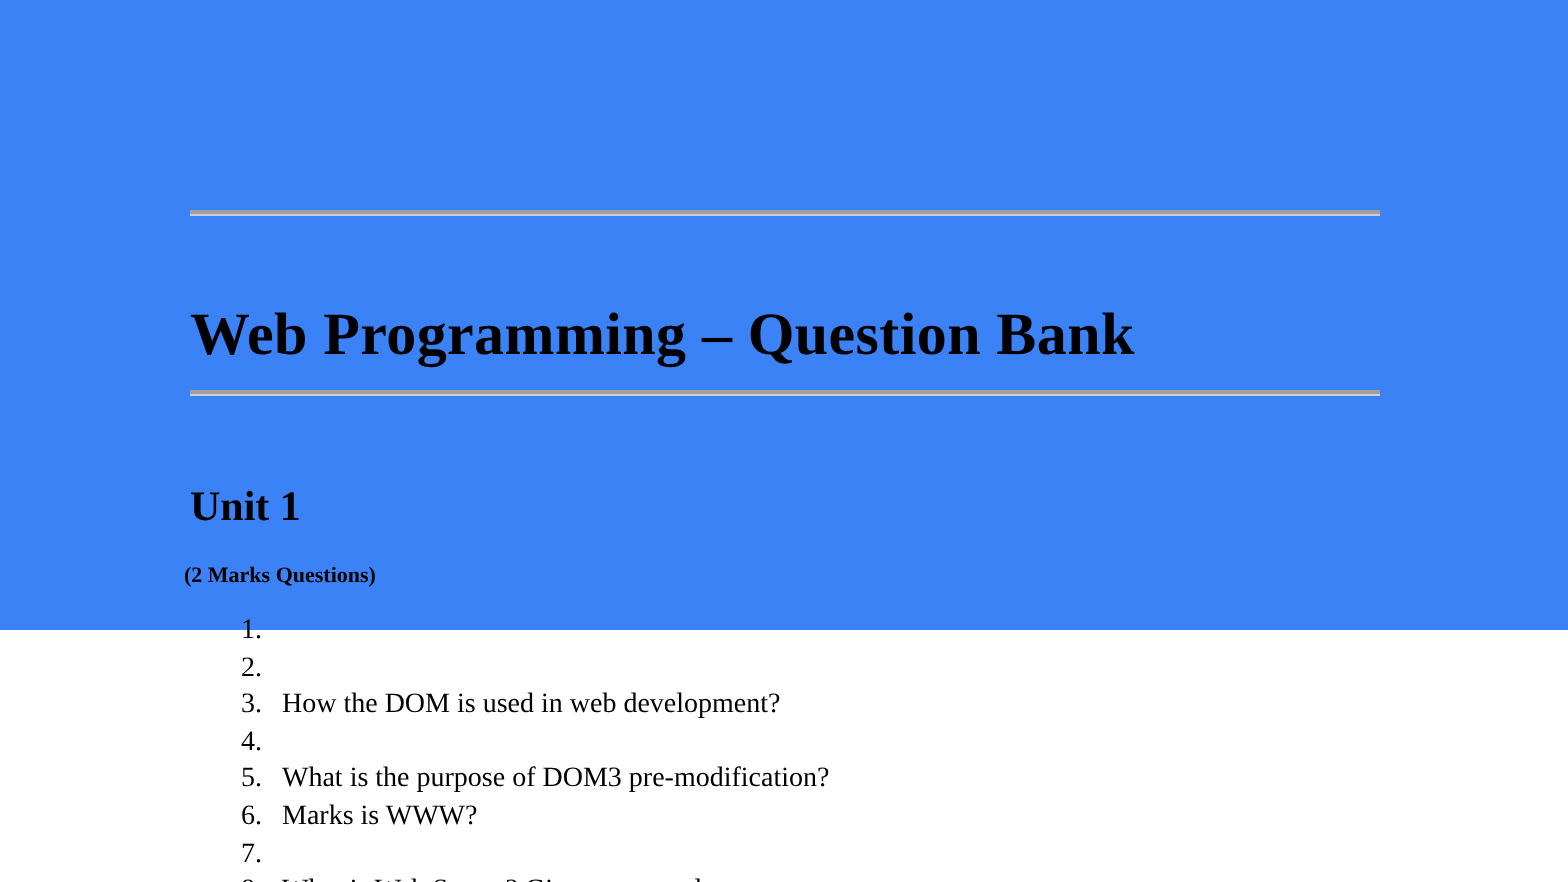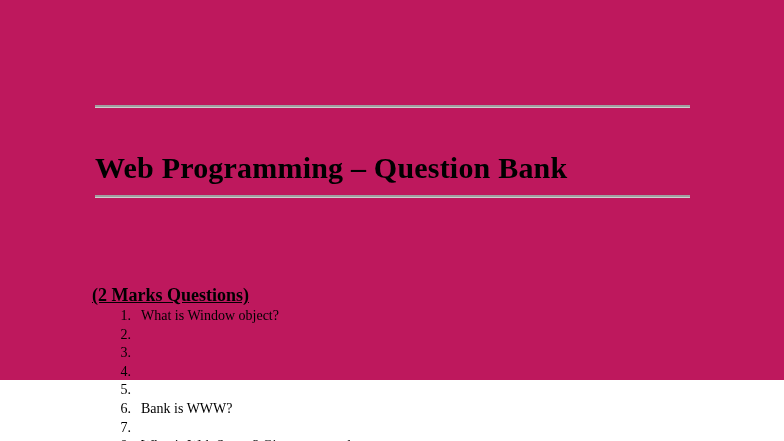--- a/index.html
+++ b/index.html
@@ -15,22 +15,22 @@
     font-family: "Liberation Serif", "DejaVu Serif", serif;
     color: #000000;
     -webkit-font-smoothing: none;
   }
 
   .page {
     position: absolute;
     left: 0;
     top: 0;
     width: 784px;
-    height: 380px;
-    background: #be185d;
+    height: 315px;
+    background: #3b82f6;
   }
 
   
   .rule {
     position: absolute;
     left: 95px;
     width: 595px;
     height: 2px;
     background: #a0a0a0;
     border-bottom: 1px solid #cfcfcf;
@@ -59,25 +59,24 @@
     font-weight: bold;
     line-height: 25px;
     white-space: nowrap;
   }
 
   
   .marks-heading {
     position: absolute;
     left: 92px;
     top: 268px;
-    font-size: 18px;
+    font-size: 11px;
     font-weight: bold;
     line-height: 18px;
     white-space: nowrap;
-    text-decoration: underline;
   }
 
   
   .question-list {
     position: absolute;
     left: 95px;
     top: 307px;
     width: 600px;
     margin: 0;
     padding: 0;
@@ -107,43 +106,45 @@
 <body>
 
 <div class="page">
 
   <div class="rule rule-top"></div>
 
   <h1 class="doc-title">Web Programming – Question Bank</h1>
 
   <div class="rule rule-bottom"></div>
 
+  <h2 class="unit-heading">Unit 1</h2>
 
   <h3 class="marks-heading">(2 Marks Questions)</h3>
 
   <ol class="question-list">
     <li class="question-item">
       <span class="question-number">1.</span>
-      <span class="question-text">What is Window object?</span>
     </li>
     <li class="question-item">
       <span class="question-number">2.</span>
     </li>
     <li class="question-item">
       <span class="question-number">3.</span>
+      <span class="question-text">How the DOM is used in web development?</span>
     </li>
     <li class="question-item">
       <span class="question-number">4.</span>
     </li>
     <li class="question-item">
       <span class="question-number">5.</span>
+      <span class="question-text">What is the purpose of DOM3 pre-modification?</span>
     </li>
     <li class="question-item">
       <span class="question-number">6.</span>
-      <span class="question-text">Bank is WWW?</span>
+      <span class="question-text">Marks is WWW?</span>
     </li>
     <li class="question-item">
       <span class="question-number">7.</span>
     </li>
     <li class="question-item">
       <span class="question-number">8.</span>
       <span class="question-text">What is Web Server? Give an example.</span>
     </li>
   </ol>
 

